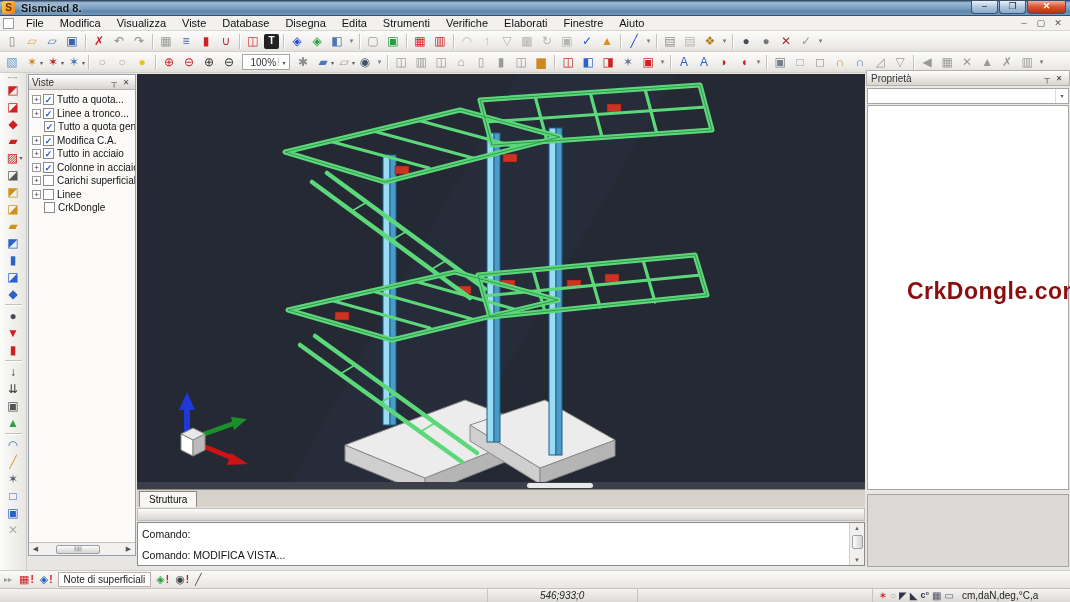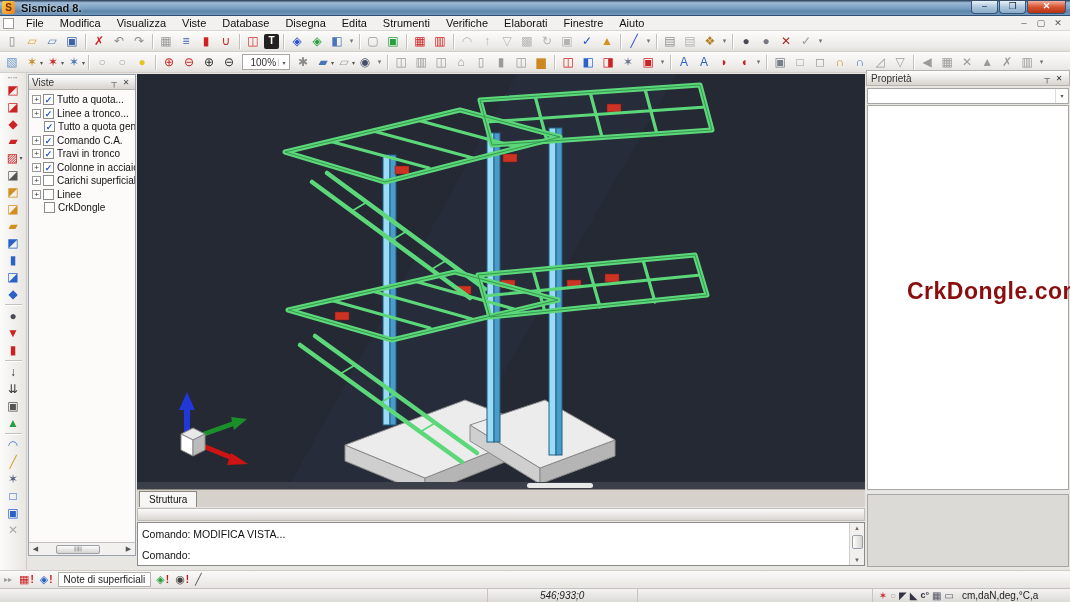--- a/index.html
+++ b/index.html
@@ -342,26 +342,26 @@
         <span class="lbl">Linee a tronco...</span>
       </div>
       <div class="tree-row">
         <span class="no-exp"></span>
         <span class="cbx">✓</span>
         <span class="lbl">Tutto a quota generic</span>
       </div>
       <div class="tree-row">
         <span class="expander">+</span>
         <span class="cbx">✓</span>
-        <span class="lbl">Comando C.A.</span>
+        <span class="lbl">Modifica C.A.</span>
       </div>
       <div class="tree-row">
         <span class="expander">+</span>
         <span class="cbx">✓</span>
-        <span class="lbl">Travi in tronco</span>
+        <span class="lbl">Tutto in acciaio</span>
       </div>
       <div class="tree-row">
         <span class="expander">+</span>
         <span class="cbx">✓</span>
         <span class="lbl">Colonne in acciaio</span>
       </div>
       <div class="tree-row">
         <span class="expander">+</span>
         <span class="cbx"></span>
         <span class="lbl">Carichi superficiali e f</span>
@@ -482,22 +482,22 @@
   </div>
 </div>
 
 <div class="abs tabstrip">
   <div class="tab">Struttura</div>
 </div>
 
 <div class="abs graybar"></div>
 <div class="abs cmdlog">
   <div class="cmd-lines" id="cmd-lines">
+      <div class="cmd-line">Comando:</div>
       <div class="cmd-line">Comando: MODIFICA VISTA...</div>
-      <div class="cmd-line">Comando:</div>
     </div>
   <div class="vscroll">
     <div class="vs-arr">▲</div>
     <div class="vs-thumb"></div>
     <div class="vs-fill"></div>
     <div class="vs-arr">▼</div>
   </div>
 </div>
 
 <div class="abs props-panel">

